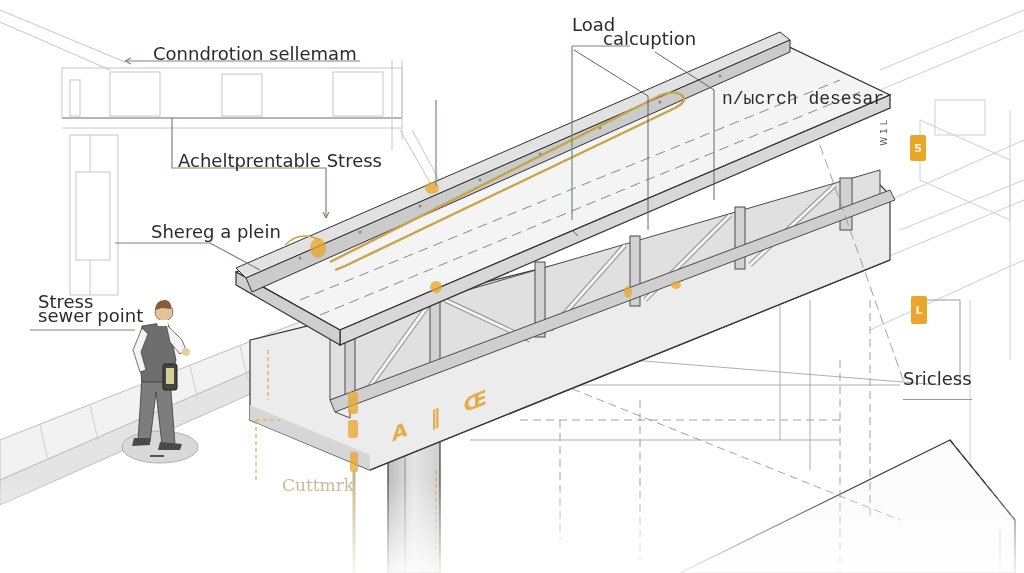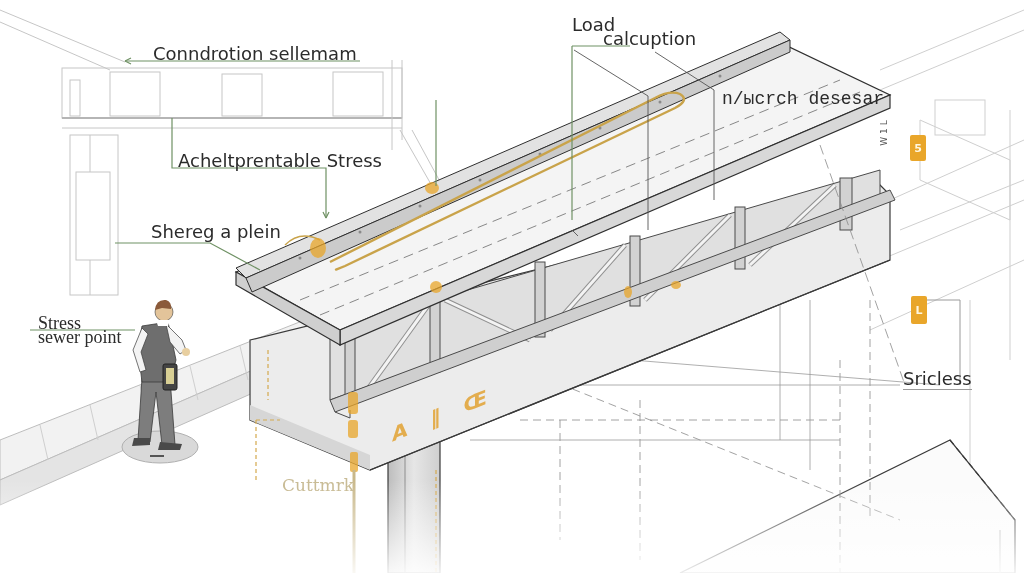--- a/index.html
+++ b/index.html
@@ -1,20 +1,20 @@
 <!DOCTYPE html>
 <html><head>
 <meta charset="utf-8">
 <style>
   html, body { margin: 0; padding: 0; background: #ffffff; }
   body { width: 1024px; height: 573px; overflow: hidden; position: relative; font-family: "Liberation Sans", "DejaVu Sans", sans-serif; }
   #canvas { position: absolute; left: 0; top: 0; width: 1024px; height: 573px; }
   .label { position: absolute; font-family: "DejaVu Sans", "Liberation Sans", sans-serif; font-size: 18px; color: #2b2b2b; line-height: 14px; white-space: nowrap; }
   .label.faint { color: #c9bc96; font-family: "DejaVu Serif", serif; font-size: 17px; }
-  .label.underlined { border-bottom: 1.5px solid #7d9a6e; padding-bottom: 3px; }
+  .label.underlined { border-bottom: 1.5px solid #7d9a6e; padding-bottom: 13px; }
   .tag { position: absolute; background: #e9a62a; color: #fff7e0; font-family: "DejaVu Sans", sans-serif; font-weight: bold; font-size: 11px; display: flex; align-items: center; justify-content: center; border-radius: 2px; }
   .stencil { position: absolute; color: #e3a73d; font-family: "DejaVu Sans", sans-serif; font-weight: bold; font-size: 20px; letter-spacing: 8px; transform: skewY(-22deg); opacity: 0.9; }
 </style>
 </head>
 <body>
 
 <div id="canvas">
 <svg width="1024" height="573" viewBox="0 0 1024 573" xmlns="http://www.w3.org/2000/svg">
   <defs>
     <linearGradient id="fadeBottom" x1="0" y1="0" x2="0" y2="1">
@@ -243,21 +243,21 @@
 
   <div class="label" style="left:153px;top:47px;">Conndrotion sellemam</div>
 
 
   <div class="label" style="left:722px;top:92px;font-family:Liberation Mono, monospace;">n/ысrch desesar</div>
 
   <div class="label" style="left:178px;top:154px;">Acheltprentable Stress</div>
 
   <div class="label" style="left:130px;top:225px;margin-left:21px;">Shereg a plein</div>
 
-  <div class="label" style="left:38px;top:316px;font-family:Liberation Serif, serif;">
+  <div class="label" style="left:38px;top:295px;">
     <div>Stress</div>
     <div>sewer point</div>
   </div>
 
   <div class="label underlined" style="left:903px;top:372px;border-bottom-color:#9a9a9a;">Sricless</div>
 
   <div class="label faint" style="left:282px;top:478px;">Cuttmrk</div>
 
   
   <div class="tag" style="left:910px;top:135px;width:16px;height:26px;">5</div>

